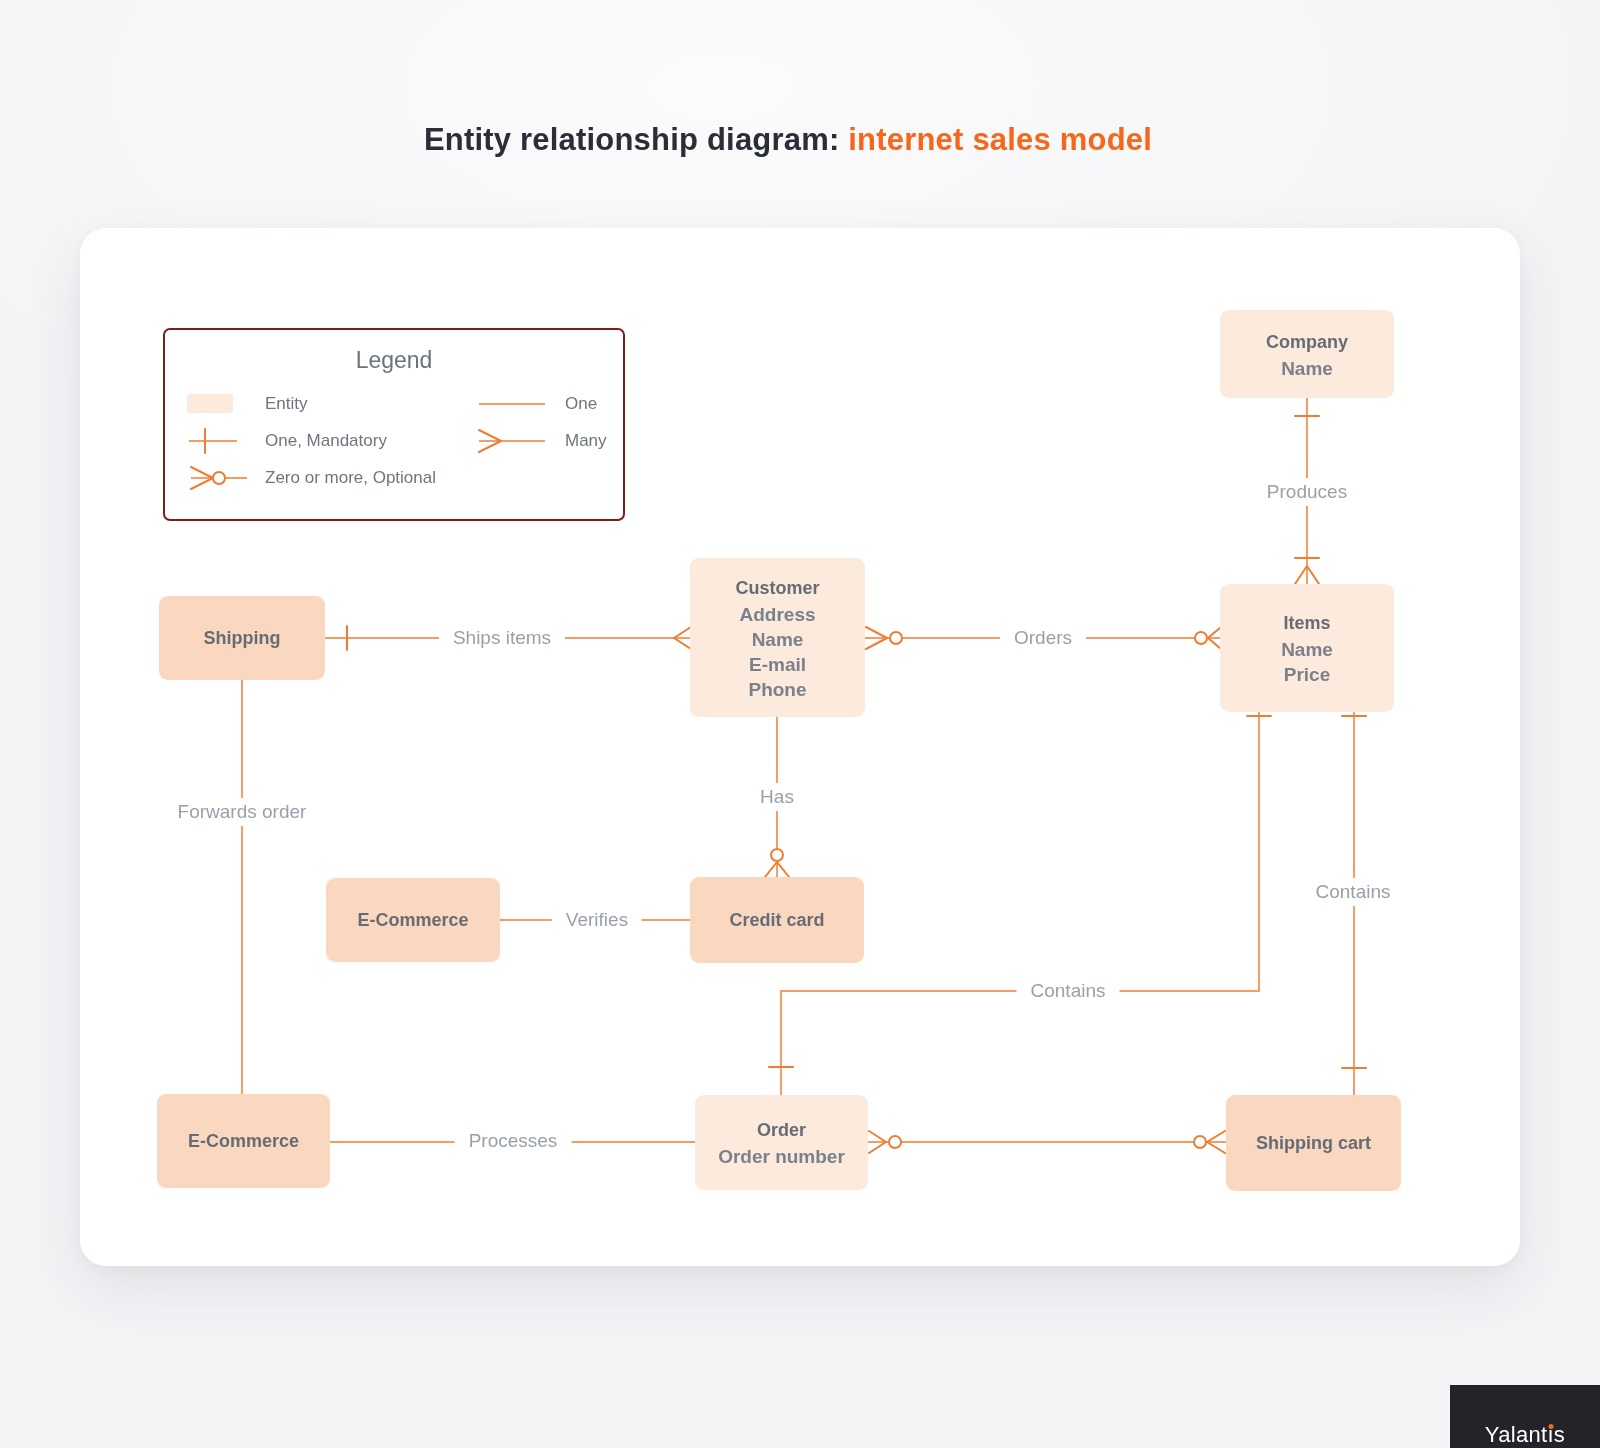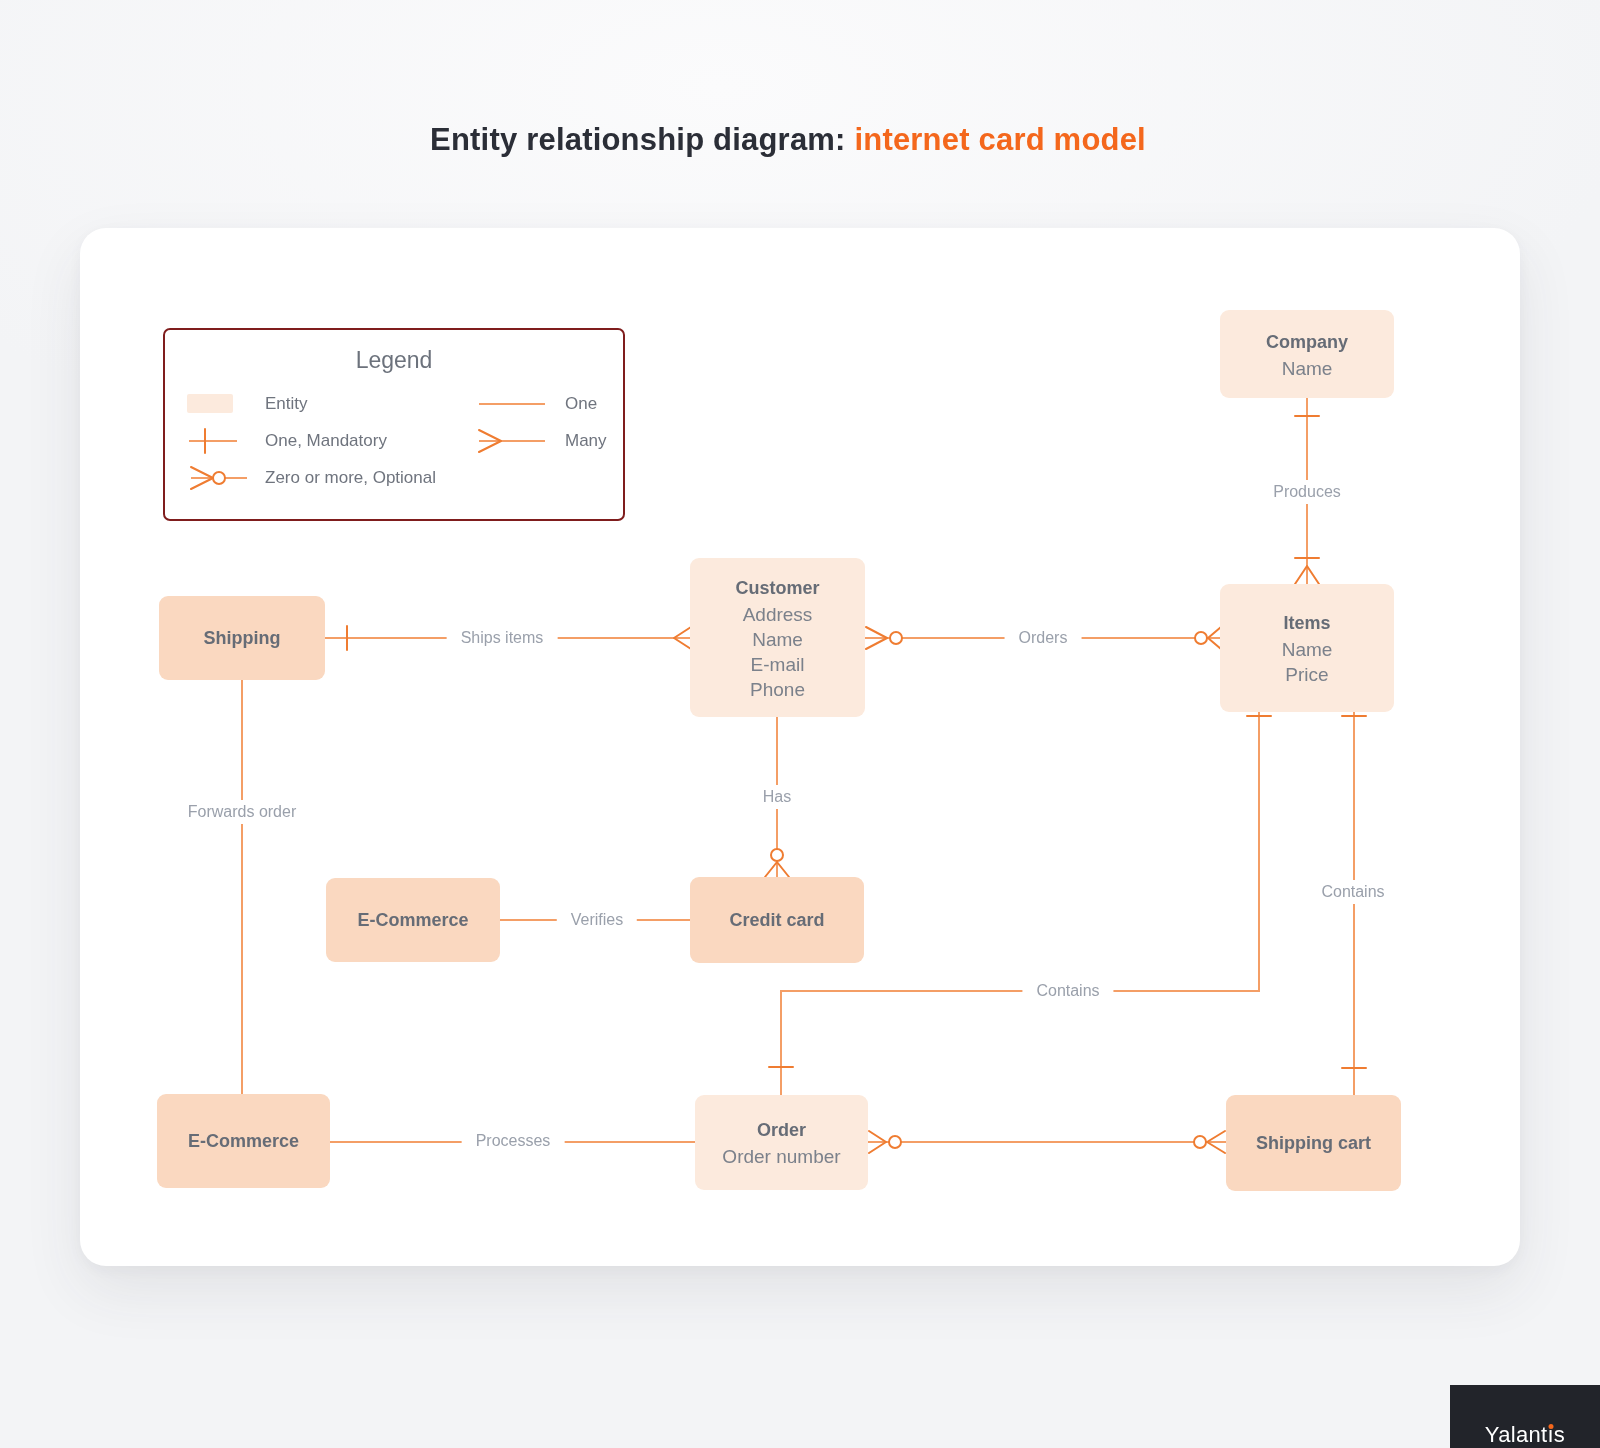--- a/index.html
+++ b/index.html
@@ -28,33 +28,33 @@
   
   svg.wires{position:absolute;left:0;top:0;width:1600px;height:1448px;}
   .wire{stroke:#f49e66;stroke-width:2;fill:none;}
   .sym{stroke:#ef7c31;stroke-width:2;fill:none;stroke-linecap:round;}
   .sym-circle{fill:#ffffff;stroke:#ef7c31;stroke-width:2;}
 
   
   .wire-label{
     position:absolute;transform:translate(-50%,-50%);
     background:#ffffff;padding:3px 14px;
-    font-size:16px;color:#9aa0ab;white-space:nowrap;
+    font-size:19px;color:#9aa0ab;white-space:nowrap;
   }
 
   
   .entity{
     position:absolute;border-radius:9px;
     display:flex;flex-direction:column;align-items:center;justify-content:center;
     text-align:center;
   }
   .entity.light{background:#fceadd;}
   .entity.dark{background:#fad8c0;}
   .e-title{font-size:18px;font-weight:700;color:#666c76;line-height:28px;}
-  .e-attr{font-size:19px;color:#7b818b;line-height:25px;}
+  .e-attr{font-size:19px;color:#7b818b;line-height:25px;font-weight:bold;}
 
   
   .legend{
     position:absolute;left:163px;top:328px;width:462px;height:193px;
     border:2px solid #7f1d1d;border-radius:7px;background:#ffffff;box-sizing:border-box;
   }
   .legend-title{
     position:absolute;left:0;top:17px;width:100%;text-align:center;
     font-size:23px;color:#6c727c;
   }
@@ -79,21 +79,21 @@
     content:"";position:absolute;top:2px;left:50%;transform:translateX(-50%);
     width:5px;height:5px;border-radius:50%;background:#f4671c;
   }
 </style>
 </head>
 <body>
 
 <div class="stage">
 
   <div class="page-title">
-    <span>Entity relationship diagram: </span><span class="accent">internet card model</span>
+    <span>Entity relationship diagram: </span><span class="accent">internet sales model</span>
   </div>
 
   <div class="card"></div>
 
   <svg class="wires" viewBox="0 0 1600 1448">
 
     <path class="wire" d="M1307 398 V584"></path>
     <path class="sym" d="M1295 416 H1319"></path>
     <path class="sym" d="M1295 558 H1319"></path>
     <path class="sym" d="M1307 566 L1295 584 M1307 566 L1319 584"></path>

